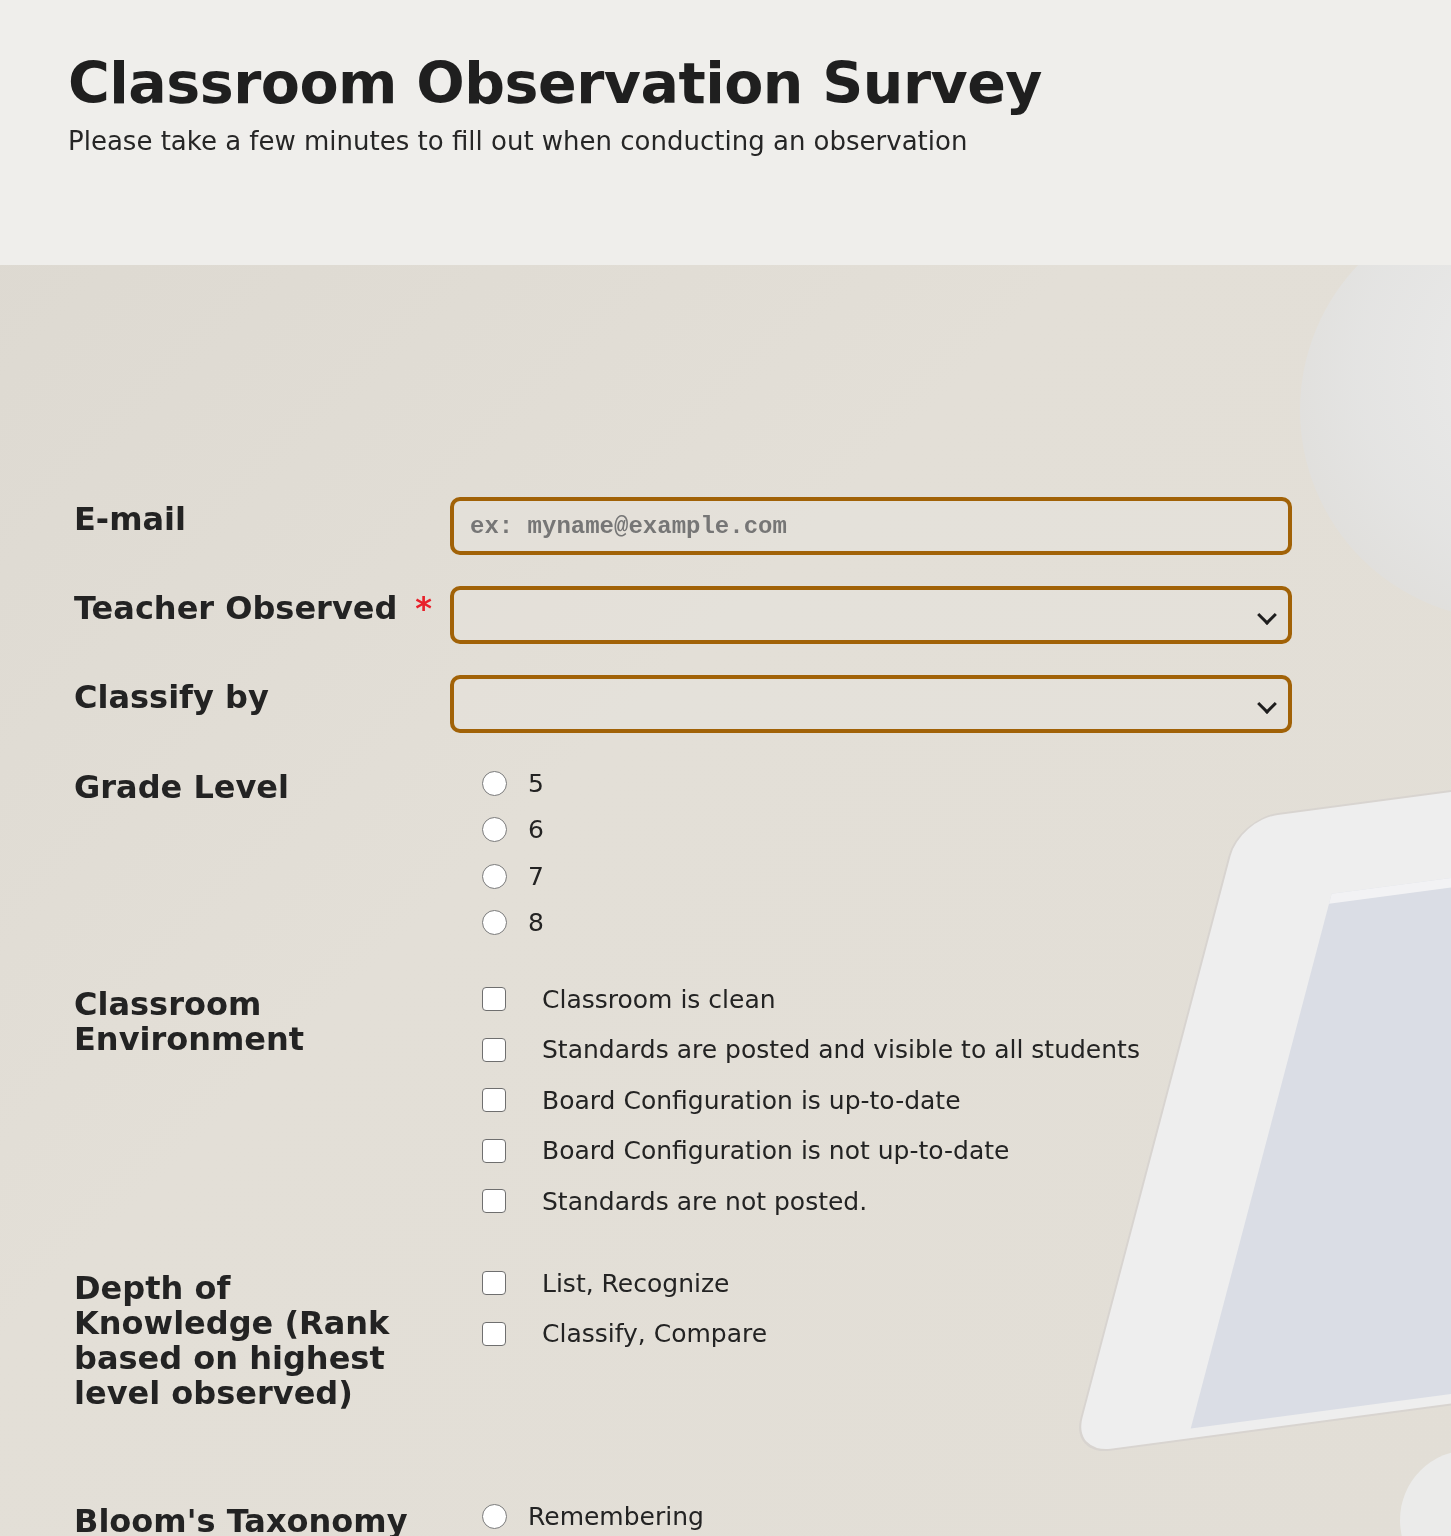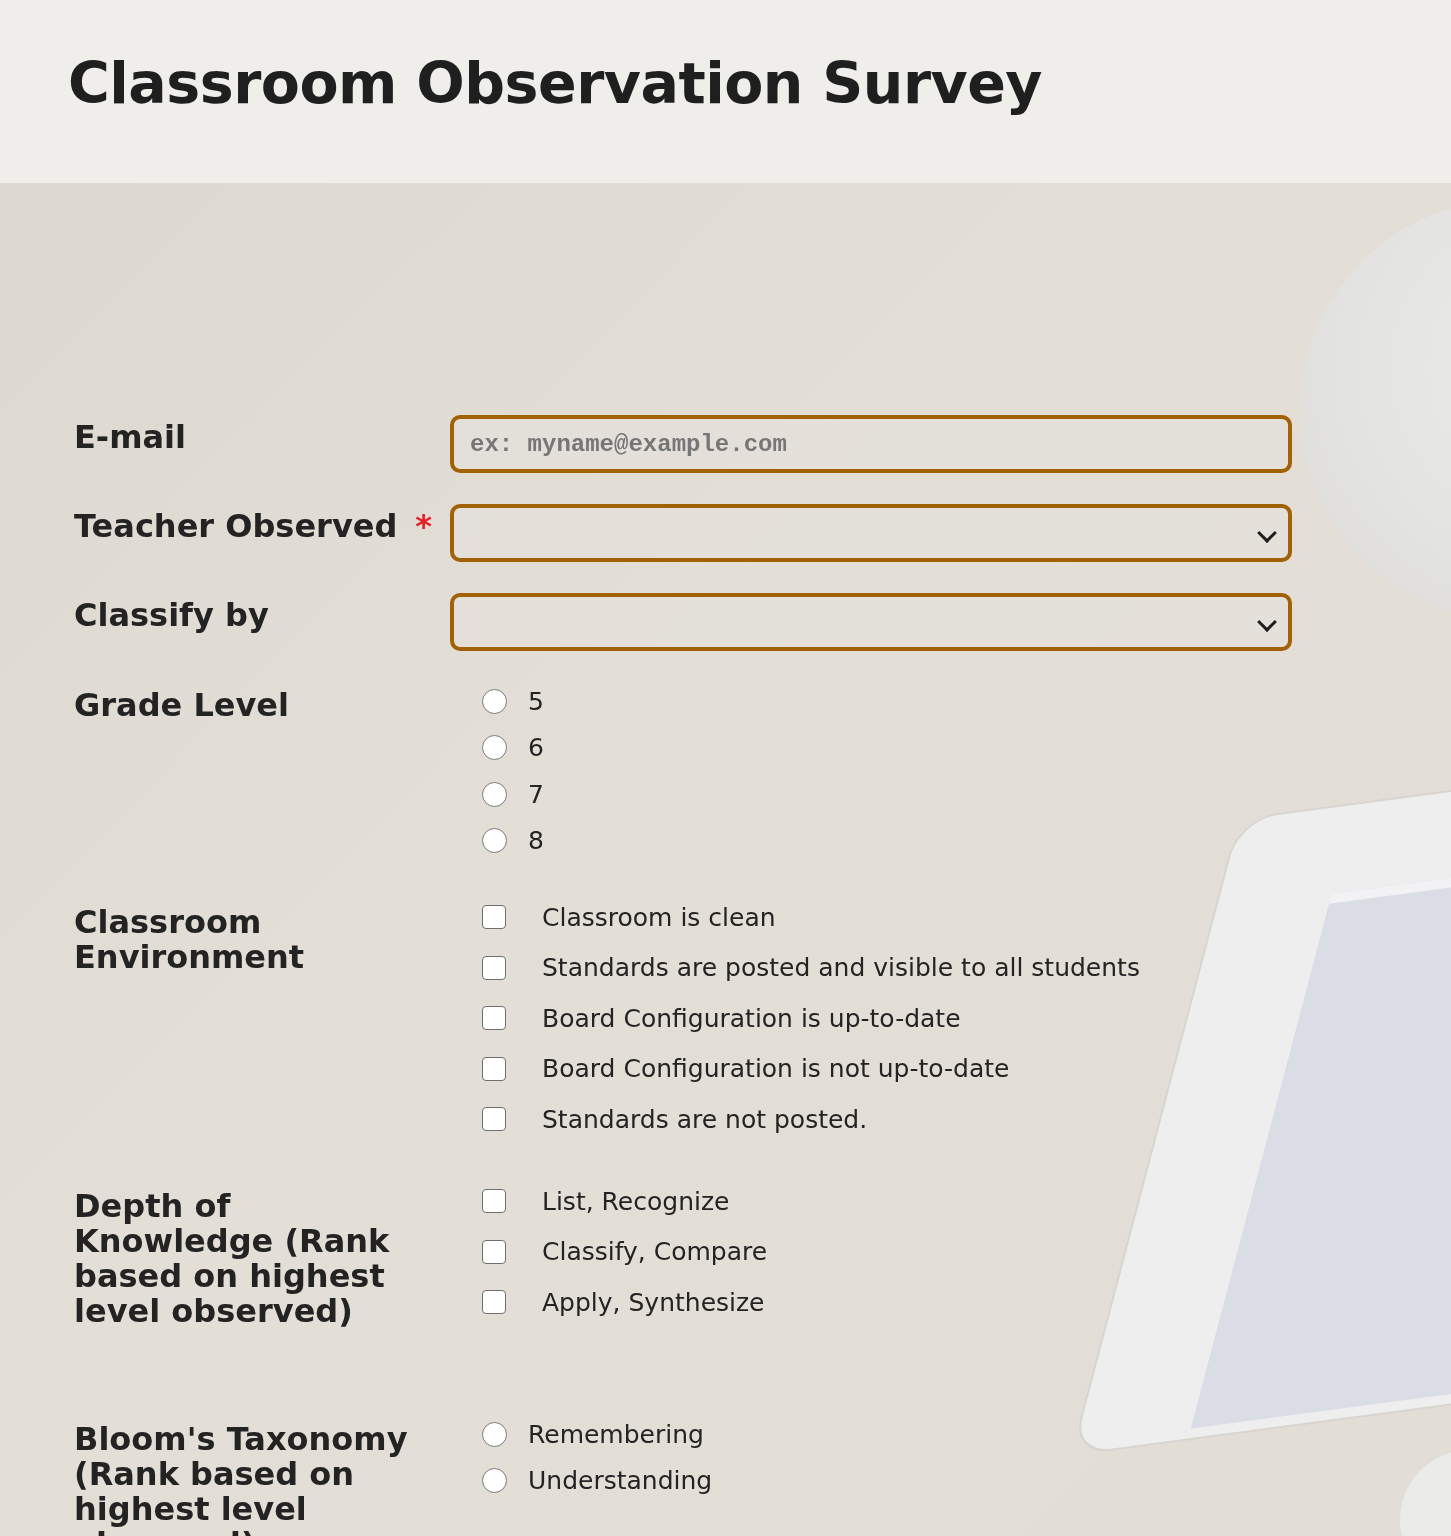--- a/index.html
+++ b/index.html
@@ -59,21 +59,21 @@
       top: 1450px;
       width: 140px;
       height: 140px;
       border-radius: 50%;
       background: #ebebea;
     }
 
     .header {
       position: relative;
       z-index: 1;
-      height: 183px;
+      height: 265px;
       background: #efeeeb;
       padding: 50px 0 0 68px;
     }
     .header h1 {
       font-family: "DejaVu Sans", sans-serif;
       font-size: 57px;
       font-weight: bold;
       color: #1f1f1f;
       letter-spacing: -0.5px;
       line-height: 66px;
@@ -184,20 +184,21 @@
 <div class="bg">
   <div class="bg-lamp"></div>
   <div class="bg-tablet">
     <div class="bg-tablet-screen"></div>
   </div>
   <div class="bg-cup"></div>
 </div>
 
 <header class="header">
   <h1>Classroom Observation Survey</h1>
+  <p>Please take a few minutes to fill out when conducting an observation</p>
 </header>
 
 <main class="form">
 
   <div class="row" style="top:232px;">
     <label class="label" style="top:5px;">E-mail</label>
     <div class="field" style="top:0;">
       <input type="text" placeholder="ex: myname@example.com" style="">
     </div>
   </div>
@@ -272,24 +273,20 @@
     <label class="label" style="top:0;">Depth of Knowledge (Rank based on highest level observed)</label>
     <div class="options env" style="top:-13px;">
       <div class="opt">
         <span class="checkbox"></span>
         <span class="opt-label">List, Recognize</span>
       </div>
       <div class="opt">
         <span class="checkbox"></span>
         <span class="opt-label">Classify, Compare</span>
       </div>
-      <div class="opt">
-        <span class="checkbox"></span>
-        <span class="opt-label">Apply, Synthesize</span>
-      </div>
     </div>
   </div>
 
   <div class="row" style="top:1239px;">
     <label class="label" style="top:0;">Bloom's Taxonomy (Rank based on highest level observed)</label>
     <div class="options blooms" style="top:-11px;">
       <div class="opt">
         <span class="radio"></span>
         <span class="opt-label">Remembering</span>
       </div>

